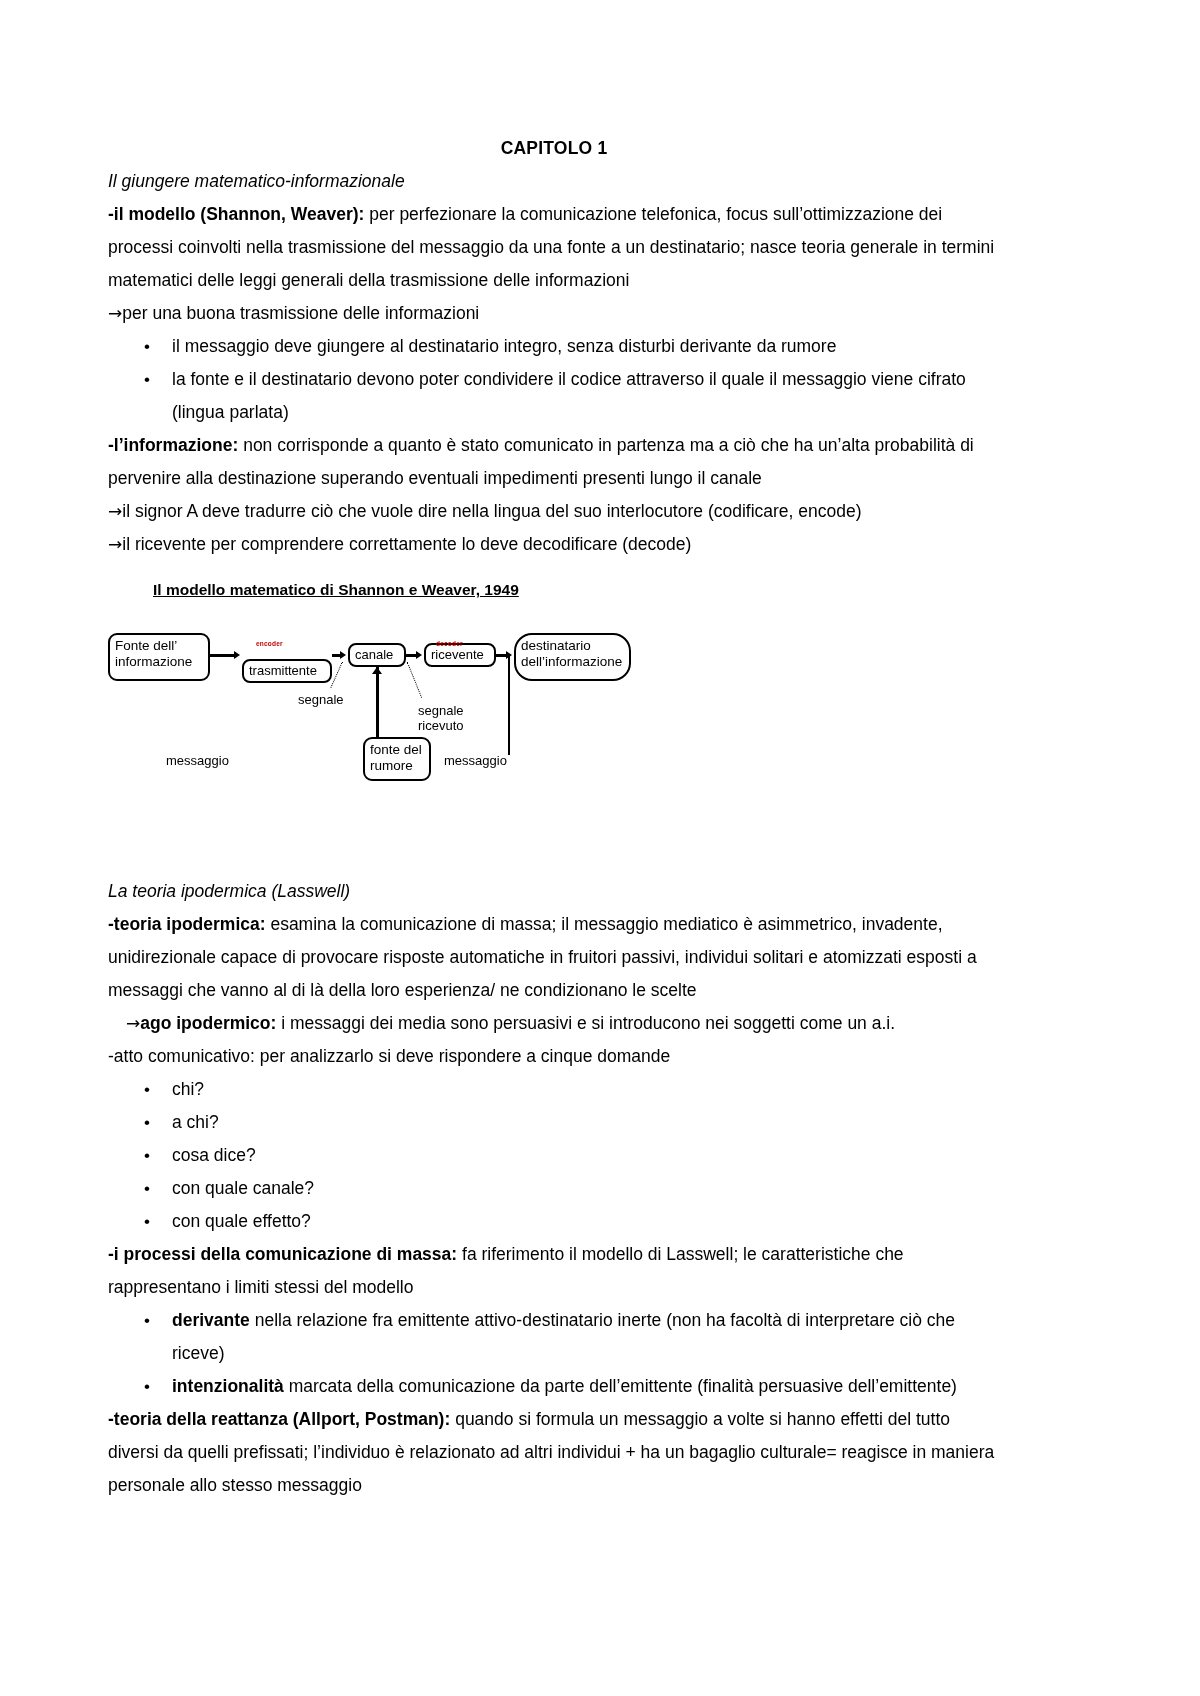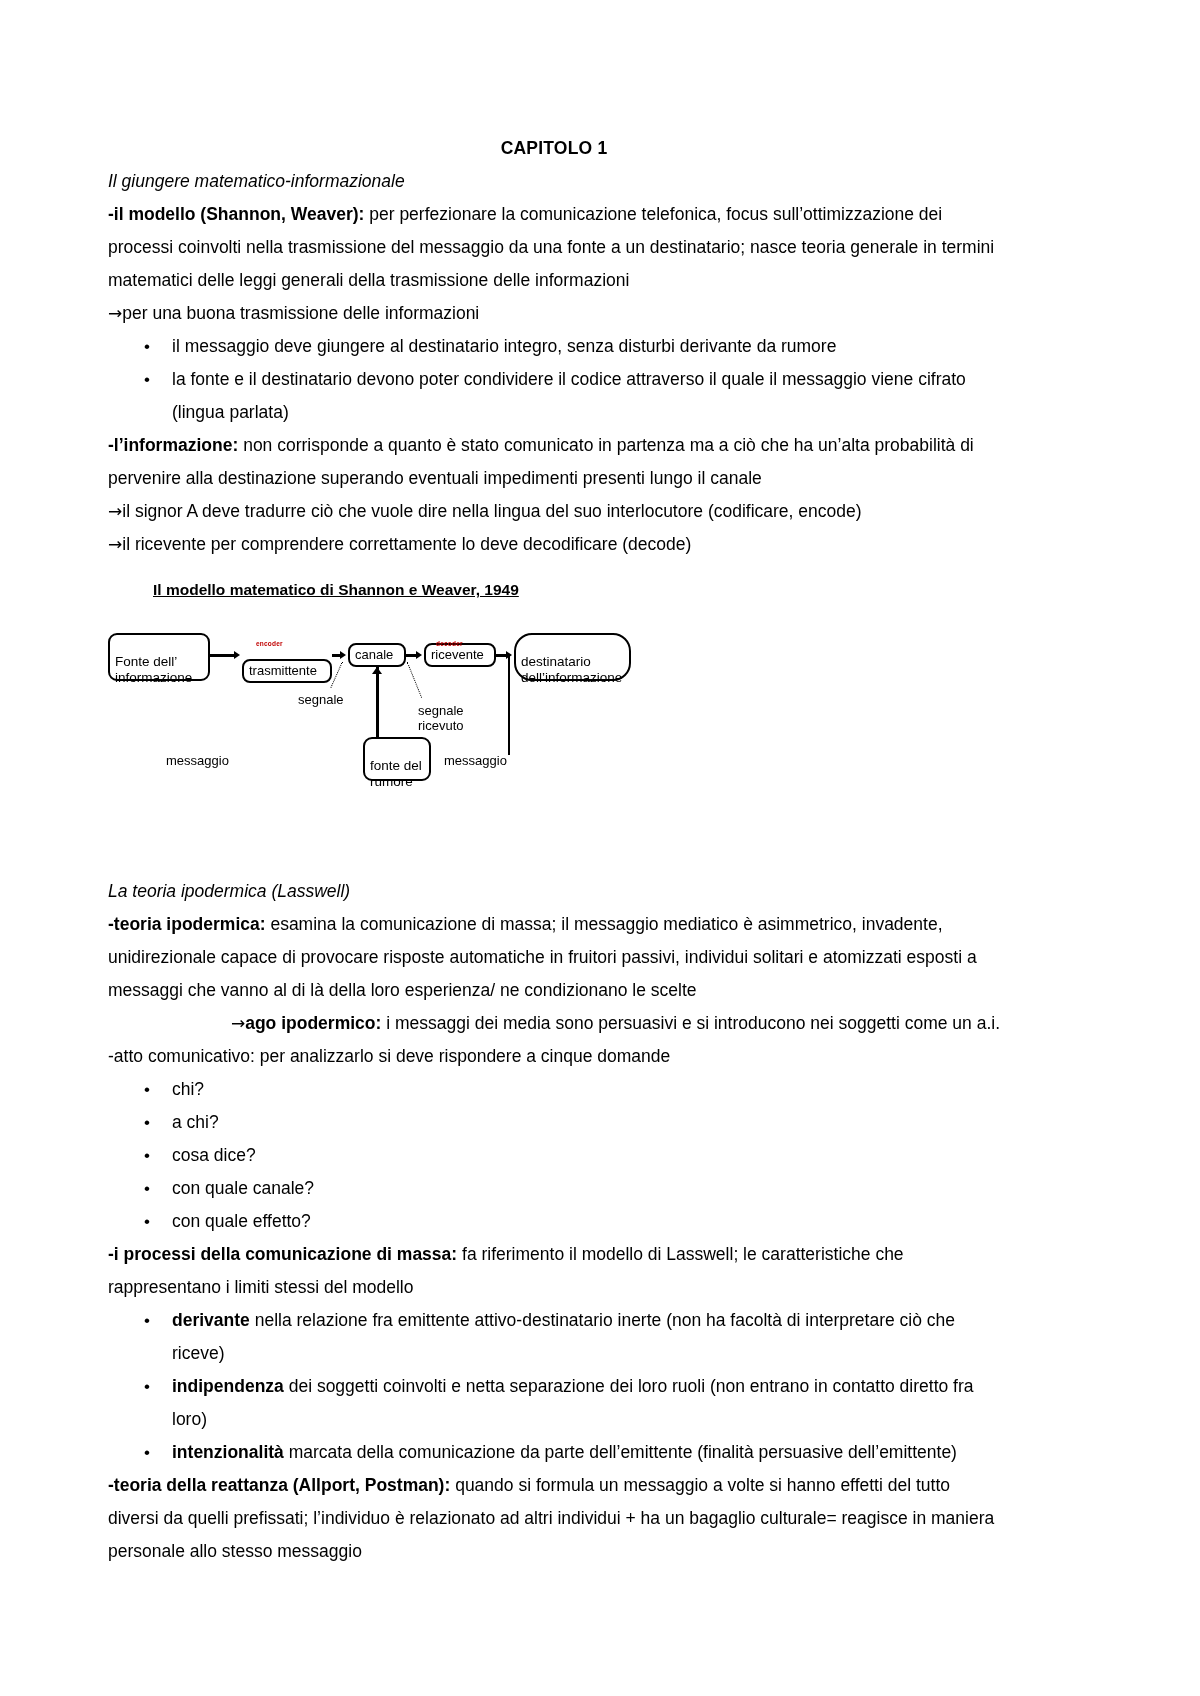--- a/index.html
+++ b/index.html
@@ -51,21 +51,21 @@
     font-family:"Liberation Sans", sans-serif;
   }
   .node {
     position:absolute;
     border:2.5px solid #000;
     border-radius:9px;
     background:#fff;
     font-size:13.5px;
     line-height:16px;
     text-align:left;
-    padding:19px 5px;
+    padding:3px 5px;
     white-space:pre-line;
   }
   .node.sm { font-size:13px; padding:2px 5px; border-width:2.5px; border-radius:8px; }
   .lbl { position:absolute; font-size:13px; line-height:15px; white-space:pre-line; }
   .red { position:absolute; color:#c00000; font-size:6.5px; font-weight:bold;
          letter-spacing:.2px; transform:scaleY(1.15); }
   .vline { position:absolute; background:#000; width:2px; }
   .hline { position:absolute; background:#000; height:2.5px; }
   .dot { position:absolute; border-left:1.6px dotted #000; }
   .arrowhead {
@@ -163,36 +163,35 @@
 
       </div>
     </div>
 
     <div class="gap-big"></div>
 
     <p class="para sect-head">La teoria ipodermica (Lasswell)</p>
 
     <p class="para"><span class="b">-teoria ipodermica:</span><span> esamina la comunicazione di massa; il messaggio mediatico è asimmetrico, invadente, unidirezionale capace di provocare risposte automatiche in fruitori passivi, individui solitari e atomizzati esposti a messaggi che vanno al di là della loro esperienza/ ne condizionano le scelte</span></p>
 
-    <p class="para" style="padding-left:18px;text-align:right;"><span class="arrow">→</span><span class="b">ago ipodermico:</span><span> i messaggi dei media sono persuasivi e si introducono nei soggetti come un a.i.</span></p>
+    <p class="para" style="padding-left:18px;"><span class="arrow">→</span><span class="b">ago ipodermico:</span><span> i messaggi dei media sono persuasivi e si introducono nei soggetti come un a.i.</span></p>
 
     <p class="para">-atto comunicativo: per analizzarlo si deve rispondere a cinque domande</p>
 
     <ul class="bullets">
       <li><span>chi?</span></li>
       <li><span>a chi?</span></li>
       <li><span>cosa dice?</span></li>
       <li><span>con quale canale?</span></li>
       <li><span>con quale effetto?</span></li>
     </ul>
 
     <p class="para"><span class="b">-i processi della comunicazione di massa:</span><span> fa riferimento il modello di Lasswell; le caratteristiche che rappresentano i limiti stessi del modello</span></p>
 
     <ul class="bullets">
       <li><span class="b">derivante</span><span> nella relazione fra emittente attivo-destinatario inerte (non ha facoltà di interpretare ciò che riceve)</span></li>
-      <li><span class="b">indipendenza</span><span> dei soggetti coinvolti e netta separazione dei loro ruoli (non entrano in contatto diretto fra loro)</span></li>
       <li><span class="b">intenzionalità</span><span> marcata della comunicazione da parte dell’emittente (finalità persuasive dell’emittente)</span></li>
     </ul>
 
     <p class="para"><span class="b">-teoria della reattanza (Allport, Postman):</span><span> quando si formula un messaggio a volte si hanno effetti del tutto diversi da quelli prefissati; l’individuo è relazionato ad altri individui + ha un bagaglio culturale= reagisce in maniera personale allo stesso messaggio</span></p>
 
   </div>
 </div>
 
 </body></html>

